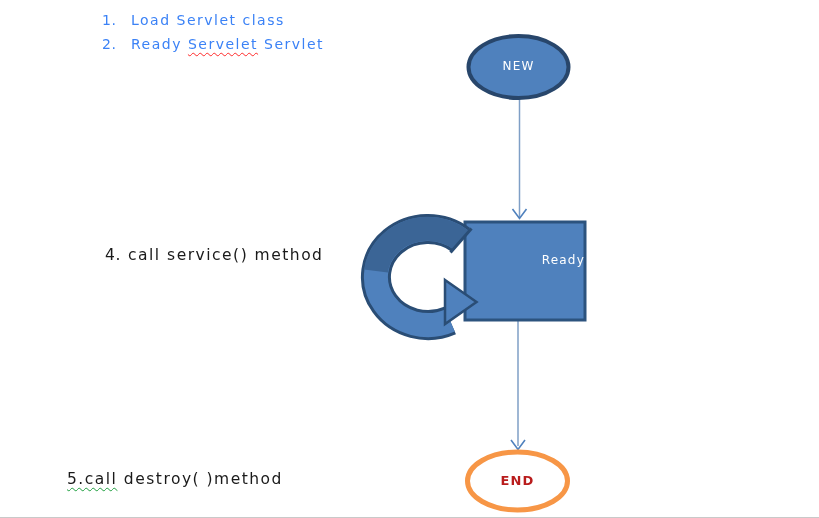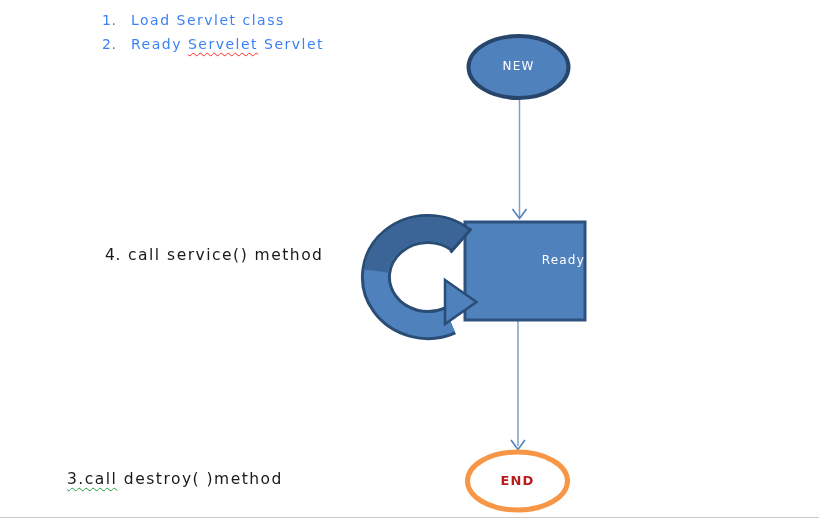--- a/index.html
+++ b/index.html
@@ -93,16 +93,16 @@
     <div class="step">
       <span class="num">2.</span><span>Ready </span><span class="wavy-red">Servelet</span><span> Servlet</span>
     </div>
   </div>
 
   <div class="step4">
     <span class="num">4.</span><span>call service() method</span>
   </div>
 
   <div class="step5">
-    <span class="wavy-green">3.call</span><span> destroy( )method</span>
+    <span class="wavy-green">5.call</span><span> destroy( )method</span>
   </div>
 
 </div>
 
 </body></html>

